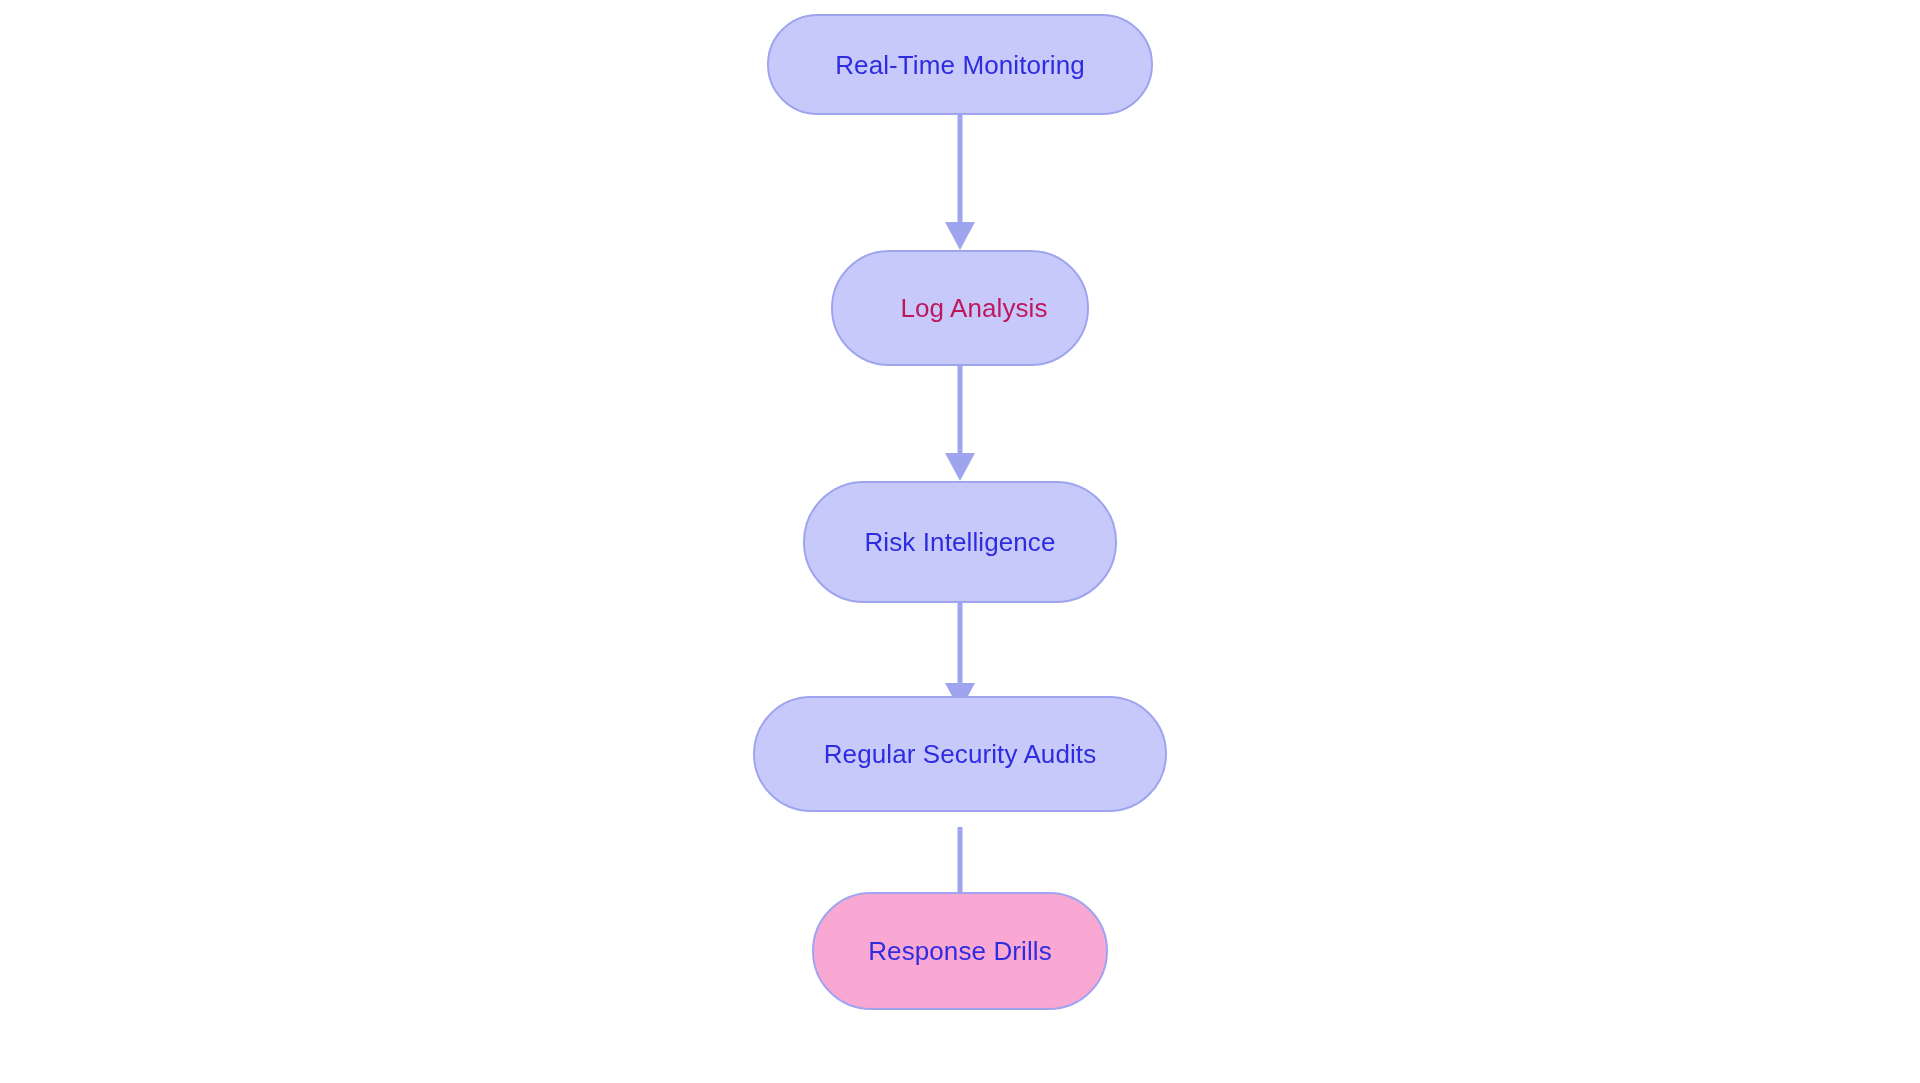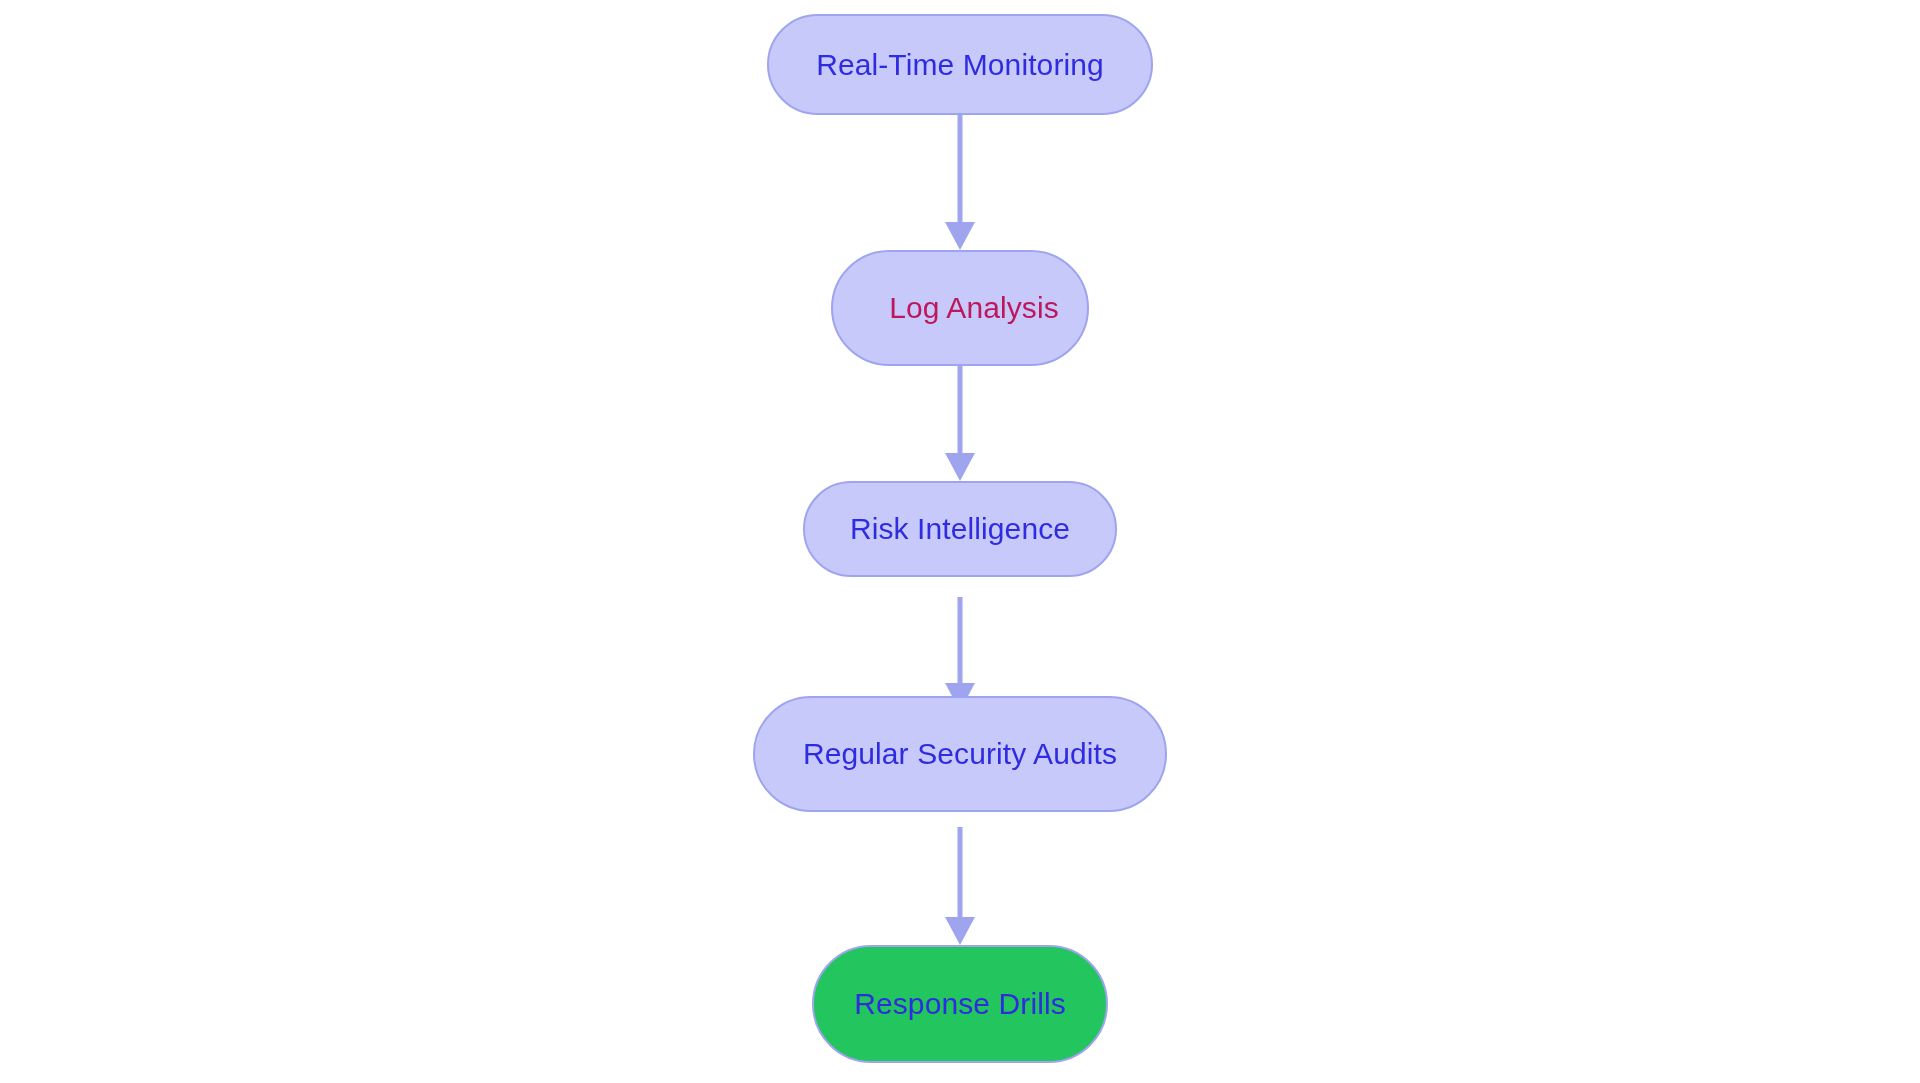--- a/index.html
+++ b/index.html
@@ -42,21 +42,21 @@
     align-items: center;
     justify-content: center;
     background: #c6c9fa;
     border: 2px solid #9fa4ee;
     border-radius: 999px;
     transform: translateX(-50%);
   }
 
   .node-label {
     font-family: "Liberation Sans", sans-serif;
-    font-size: 30px;
+    font-size: 26px;
     font-weight: 400;
     color: #2f2ce0;
     letter-spacing: 0.1px;
     white-space: nowrap;
     line-height: 1;
   }
 </style>
 </head>
 <body>
 
@@ -84,25 +84,25 @@
   </svg>
 
   <div class="node" style="left: 960px; top: 14px; width: 386px; height: 101px; background: rgb(198, 201, 250); border-color: rgb(159, 164, 238);">
     <span class="node-label" style="color: rgb(47, 44, 224);">Real-Time Monitoring</span>
   </div>
 
   <div class="node" style="left: 960px; top: 250px; width: 258px; height: 116px; background: rgb(198, 201, 250); border-color: rgb(159, 164, 238);">
     <span class="node-label" style="color: #be185d; margin-left: 28px;">Log Analysis</span>
   </div>
 
-  <div class="node" style="left: 960px; top: 481px; width: 314px; height: 96px; background: rgb(198, 201, 250); border-color: rgb(159, 164, 238);">
+  <div class="node" style="left: 960px; top: 481px; width: 314px; height: 122px; background: rgb(198, 201, 250); border-color: rgb(159, 164, 238);">
     <span class="node-label" style="color: rgb(47, 44, 224);">Risk Intelligence</span>
   </div>
 
   <div class="node" style="left: 960px; top: 696px; width: 414px; height: 116px; background: rgb(198, 201, 250); border-color: rgb(159, 164, 238);">
     <span class="node-label" style="color: rgb(47, 44, 224);">Regular Security Audits</span>
   </div>
 
-  <div class="node" style="left: 960px; top: 945px; width: 296px; height: 118px; background: #22c55e; border-color: rgb(159, 164, 238);">
+  <div class="node" style="left: 960px; top: 892px; width: 296px; height: 118px; background: #f9a8d4; border-color: rgb(159, 164, 238);">
     <span class="node-label" style="color: rgb(47, 44, 224);">Response Drills</span>
   </div>
 
 </div>
 
 </body></html>

